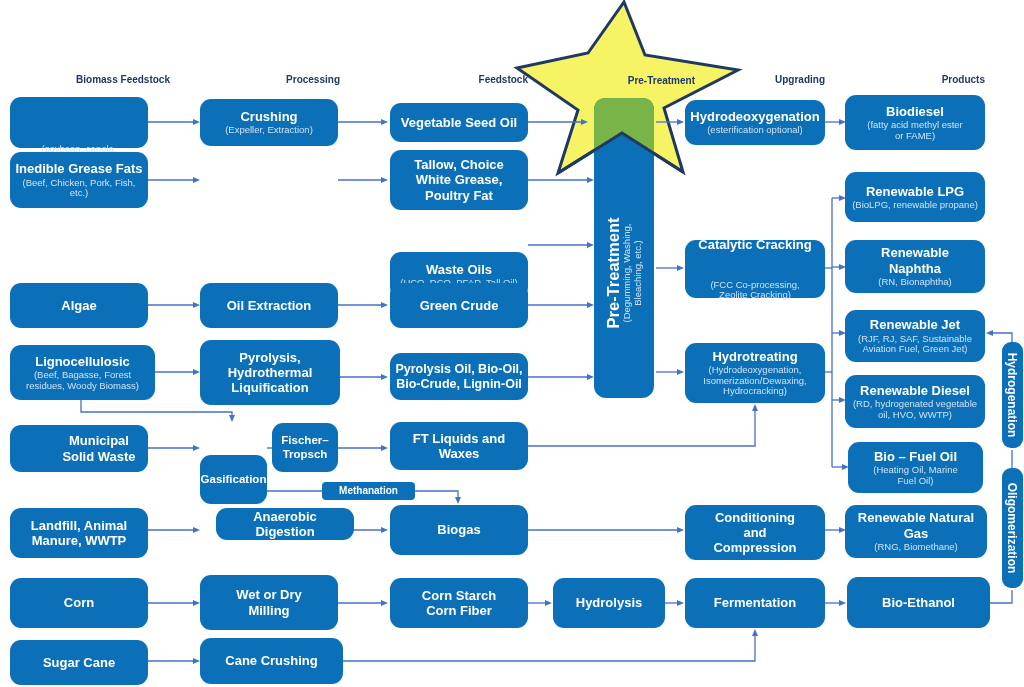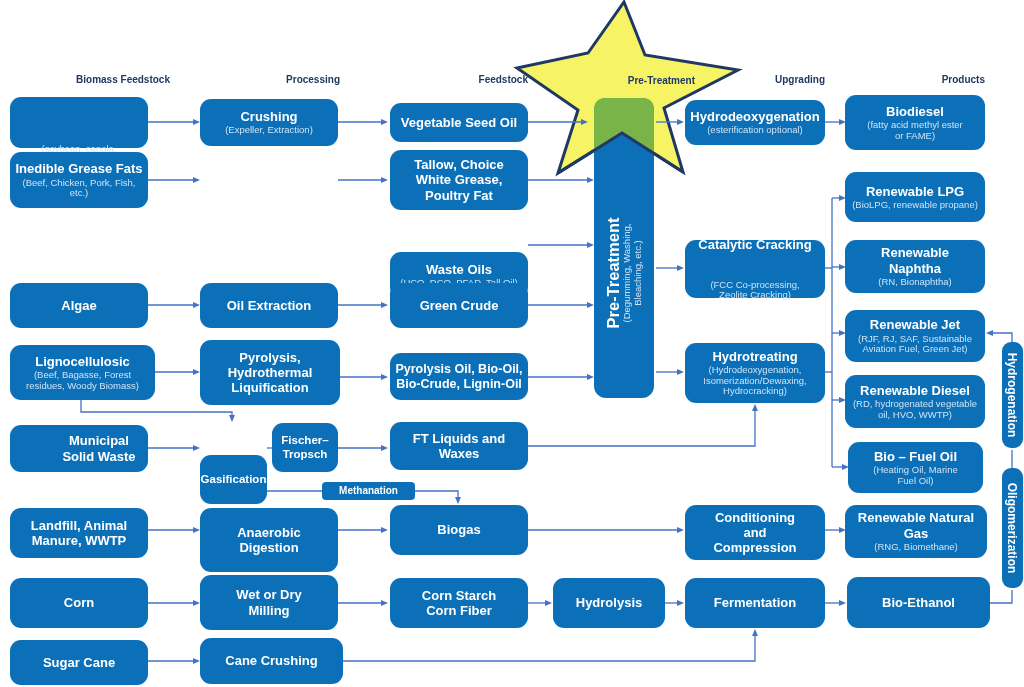--- a/index.html
+++ b/index.html
@@ -159,21 +159,21 @@
 Hydrothermal
 Liquification</span>
   </div>
   <div class="node" style="left:200px;top:423px;width:67px;height:49px;margin-top:32px;">
     <span class="lbl sm">Gasification</span>
   </div>
   <div class="node" style="left:272px;top:423px;width:66px;height:49px;">
     <span class="lbl sm">Fischer–
 Tropsch</span>
   </div>
-  <div class="node" style="left:200px;top:508px;width:138px;height:64px;">
+  <div class="node" style="left:216px;top:508px;width:138px;height:32px;">
     <span class="lbl">Anaerobic
 Digestion</span>
   </div>
   <div class="node" style="left:200px;top:575px;width:138px;height:55px;">
     <span class="lbl">Wet or Dry
 Milling</span>
   </div>
   <div class="node" style="left:200px;top:638px;width:143px;height:46px;">
     <span class="lbl">Cane Crushing</span>
   </div>

